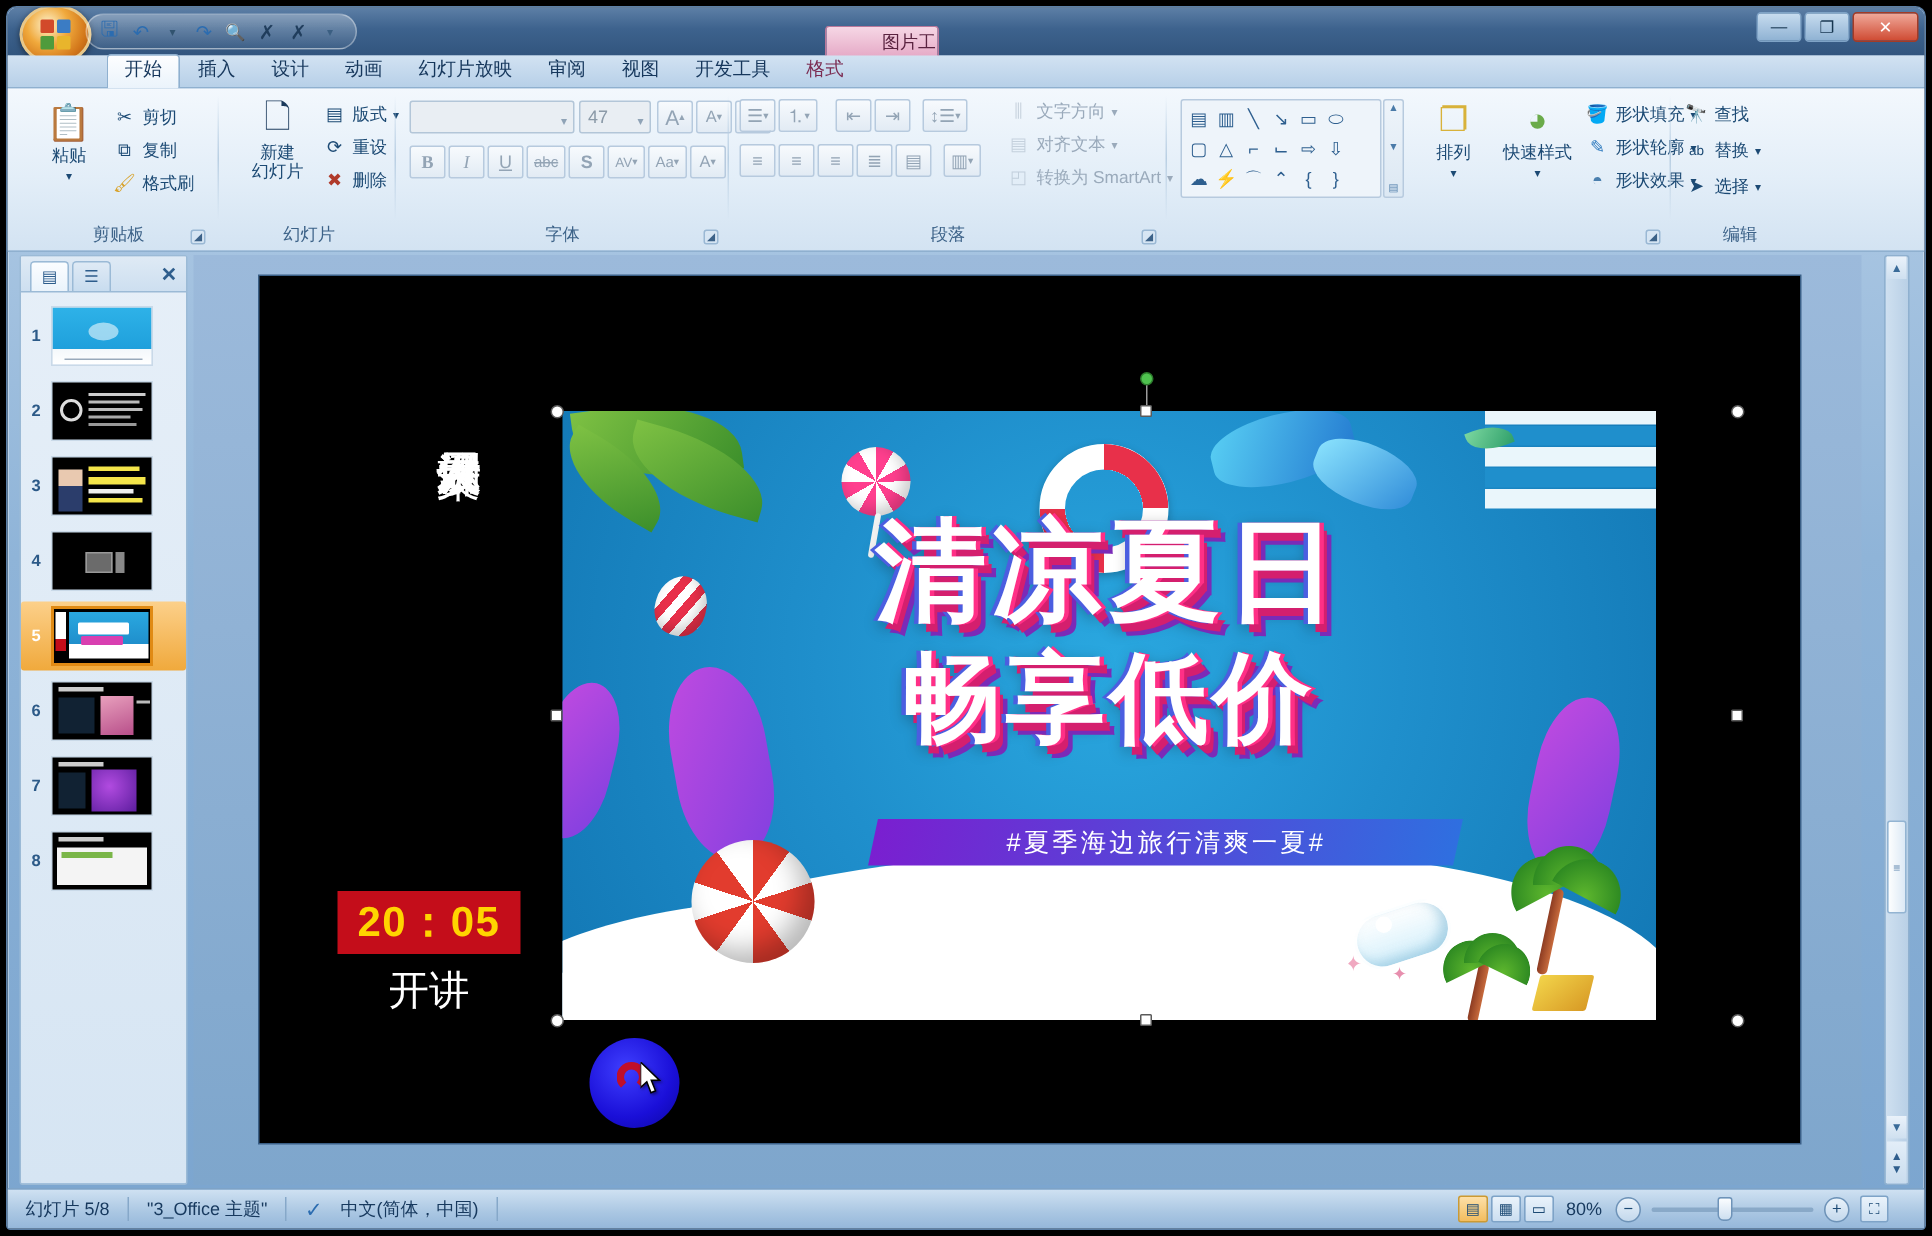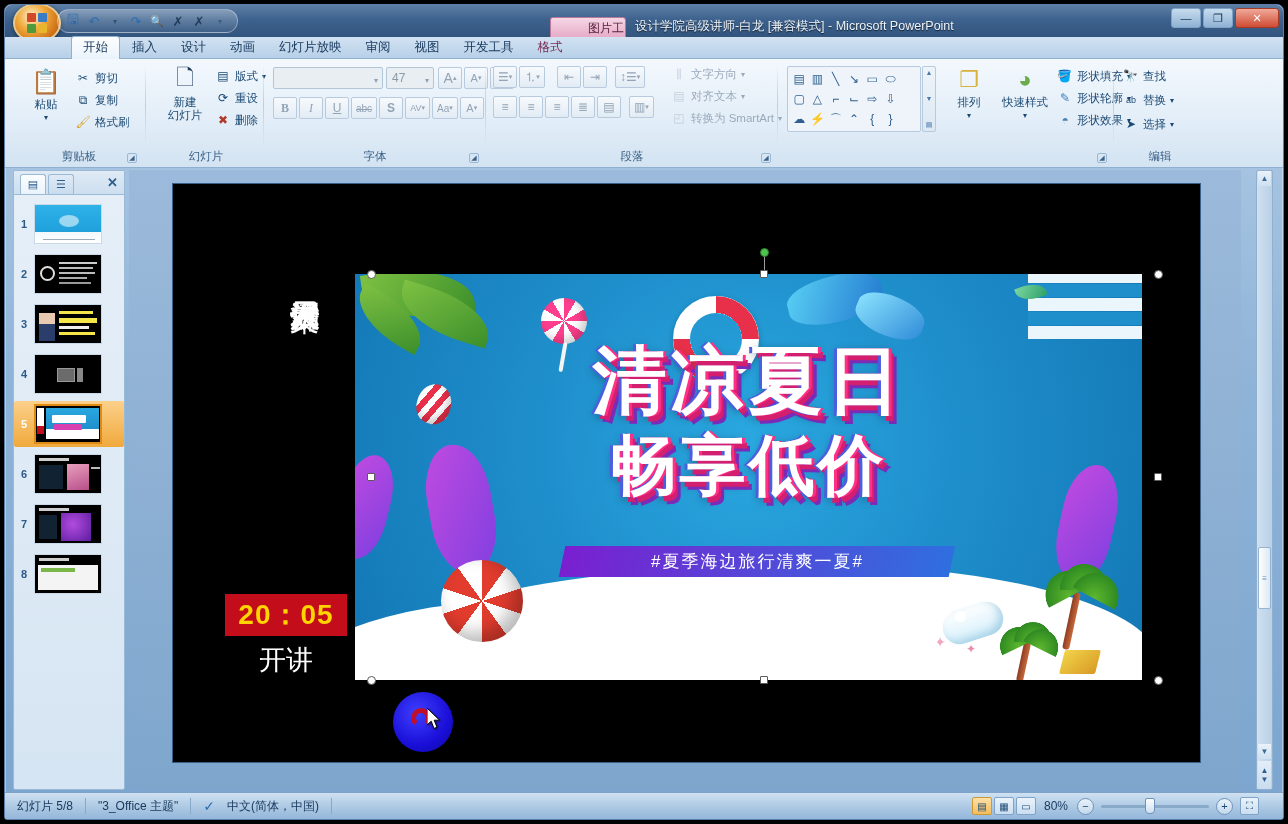--- a/index.html
+++ b/index.html
@@ -58,21 +58,21 @@
   .wb{ width:30px; height:20px; border:1px solid #7fa3c6; border-radius:3px;
     background:linear-gradient(180deg,#c7dcef,#8fb2d3); display:flex; align-items:center; justify-content:center;
     color:#16354f; font-size:11px; }
   .wb.close{ width:44px; background:linear-gradient(180deg,#f0a99a,#cf4b33); border-color:#a33b26; color:#fff; }
   
   .tabstrip{
     position:relative; height:22px;
     background:linear-gradient(180deg,#d2e2f2,#b7d0e8);
     border-bottom:1px solid #8fb0cf;
   }
-  .tabs{ position:absolute; left:66px; top:0; display:flex; height:22px; align-items:flex-end; }
+  .tabs{ position:absolute; left:66px; top:0; display:flex; height:22px; align-items:flex-end;font-family:Liberation Mono, monospace; }
   .tab{
     padding:2px 11px 3px; font-size:12.5px; color:#16375c; line-height:17px;
     border:1px solid transparent; border-bottom:none; white-space:nowrap;
   }
   .tab.active{
     background:linear-gradient(180deg,#fdfeff,#eaf3fb);
     border-color:#8fb0cf; border-radius:3px 3px 0 0;
   }
   .tab.ctx{ color:#7b2c52; }
   
@@ -167,21 +167,21 @@
   }
   .timebadge{
     position:absolute; left:52px; top:410px; width:122px; height:42px;
     background:#c40d1a; color:#ffd400; font-size:28px; font-weight:bold;
     display:flex; align-items:center; justify-content:center; letter-spacing:1px;
   }
   .kaijiang{ position:absolute; left:52px; top:458px; width:122px; text-align:center;
     color:#fff; font-size:27px; }
   
   .pic{
-    position:absolute; left:182px; top:90px; width:787px; height:406px;
+    position:absolute; left:202px; top:90px; width:729px; height:406px;
     overflow:hidden;
     background:
       radial-gradient(circle at 50% 42%, #2aa8e0 0%, #1f8fcc 45%, #1277b4 100%);
     text-decoration: underline;
   }
   .pic .sand{
     position:absolute; left:-2%; bottom:-4px; width:104%; height:120px;
     background:#fff;
     border-radius:60% 45% 0 0 / 100% 85% 0 0;
   }
@@ -327,21 +327,20 @@
       <div class="qat-ic" style="color:#2b6cb0;font-size:14px;">🖫</div>
       <div class="qat-ic" style="color:#2b6cb0;">↶</div>
       <div class="qat-ic" style="font-size:8px;color:#31536f;">▾</div>
       <div class="qat-ic" style="color:#2b6cb0;">↷</div>
       <div class="qat-ic" style="font-size:11px;">🔍</div>
       <div class="qat-ic" style="color:#203d5c;">✗</div>
       <div class="qat-ic" style="color:#203d5c;">✗</div>
       <div class="qat-ic" style="font-size:8px;color:#3b5f82;">▾</div>
     </div>
     <div class="ctx-tab">图片工具</div>
-    <div class="title-text">设计学院高级讲师-白龙 [兼容模式] - Microsoft PowerPoint</div>
     <div class="winbtns">
       <div class="wb">—</div>
       <div class="wb">❐</div>
       <div class="wb close">✕</div>
     </div>
   </div>
 
   <div class="tabstrip">
     <div class="tabs">
       <div class="tab active">开始</div>

